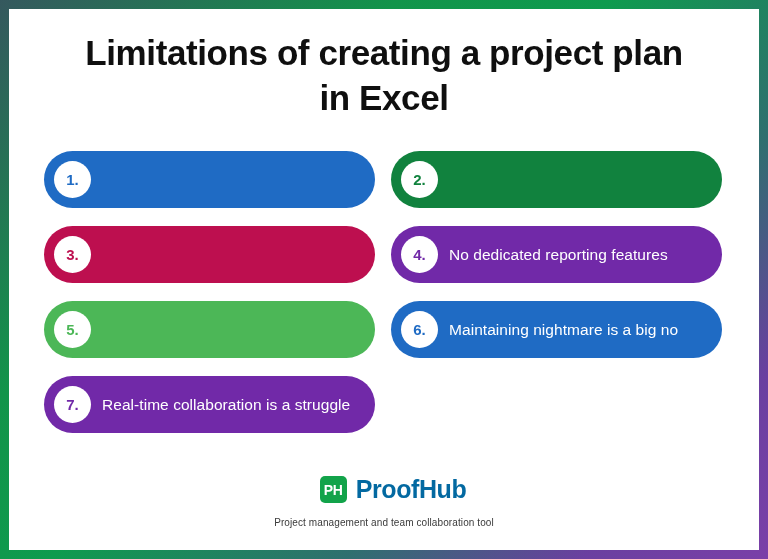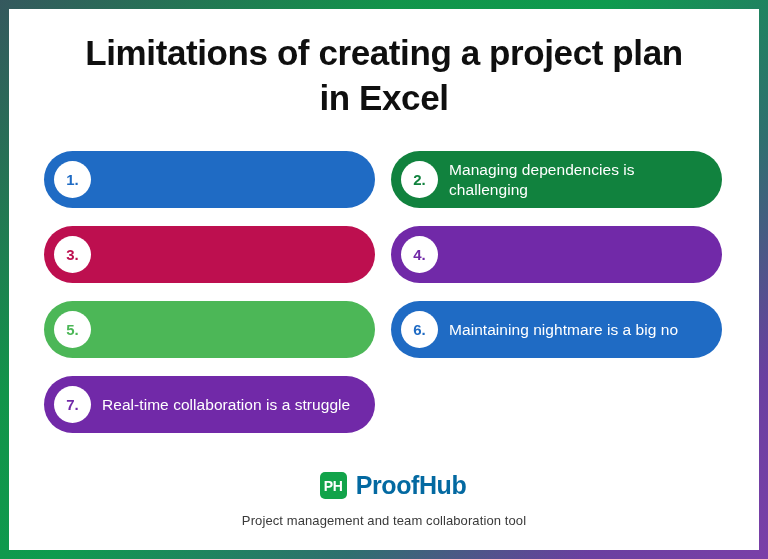--- a/index.html
+++ b/index.html
@@ -131,46 +131,46 @@
   }
 
   .logo-word {
     font-size: 25px;
     font-weight: 700;
     color: #0369a1;
     letter-spacing: -0.4px;
   }
 
   .tagline {
-    font-size: 13px;
+    font-size: 10px;
     color: #3a3a3a;
     letter-spacing: 0.1px;
   }
 </style>
 </head>
 <body>
 
 <div class="infographic" style="background: linear-gradient(135deg, rgb(53, 88, 94) 0%, rgb(18, 148, 74) 30%, rgb(14, 155, 78) 46%, rgb(47, 111, 111) 68%, rgb(106, 63, 160) 86%, rgb(122, 63, 168) 100%);">
   <div class="canvas">
 
     <h1 class="title">Limitations of creating a project plan in Excel</h1>
 
     <div class="pill-grid">
         <div class="pill" style="background: rgb(31, 107, 196);">
           <div class="pill-badge" style="color: rgb(31, 107, 196);">1.</div>
         </div>
         <div class="pill" style="background: rgb(17, 130, 62);">
           <div class="pill-badge" style="color: rgb(17, 130, 62);">2.</div>
-          <div class="pill-text">Managing dependencies is challenging</div>
         </div>
         <div class="pill" style="background: rgb(189, 15, 79);">
           <div class="pill-badge" style="color: rgb(189, 15, 79);">3.</div>
         </div>
         <div class="pill" style="background: rgb(113, 41, 168);">
           <div class="pill-badge" style="color: rgb(113, 41, 168);">4.</div>
+          <div class="pill-text">No dedicated reporting features</div>
         </div>
         <div class="pill" style="background: rgb(76, 183, 87);">
           <div class="pill-badge" style="color: rgb(76, 183, 87);">5.</div>
         </div>
         <div class="pill" style="background: rgb(31, 107, 196);">
           <div class="pill-badge" style="color: rgb(31, 107, 196);">6.</div>
           <div class="pill-text">Maintaining nightmare is a big no</div>
         </div>
         <div class="pill" style="background: rgb(113, 41, 168);">
           <div class="pill-badge" style="color: rgb(113, 41, 168);">7.</div>

